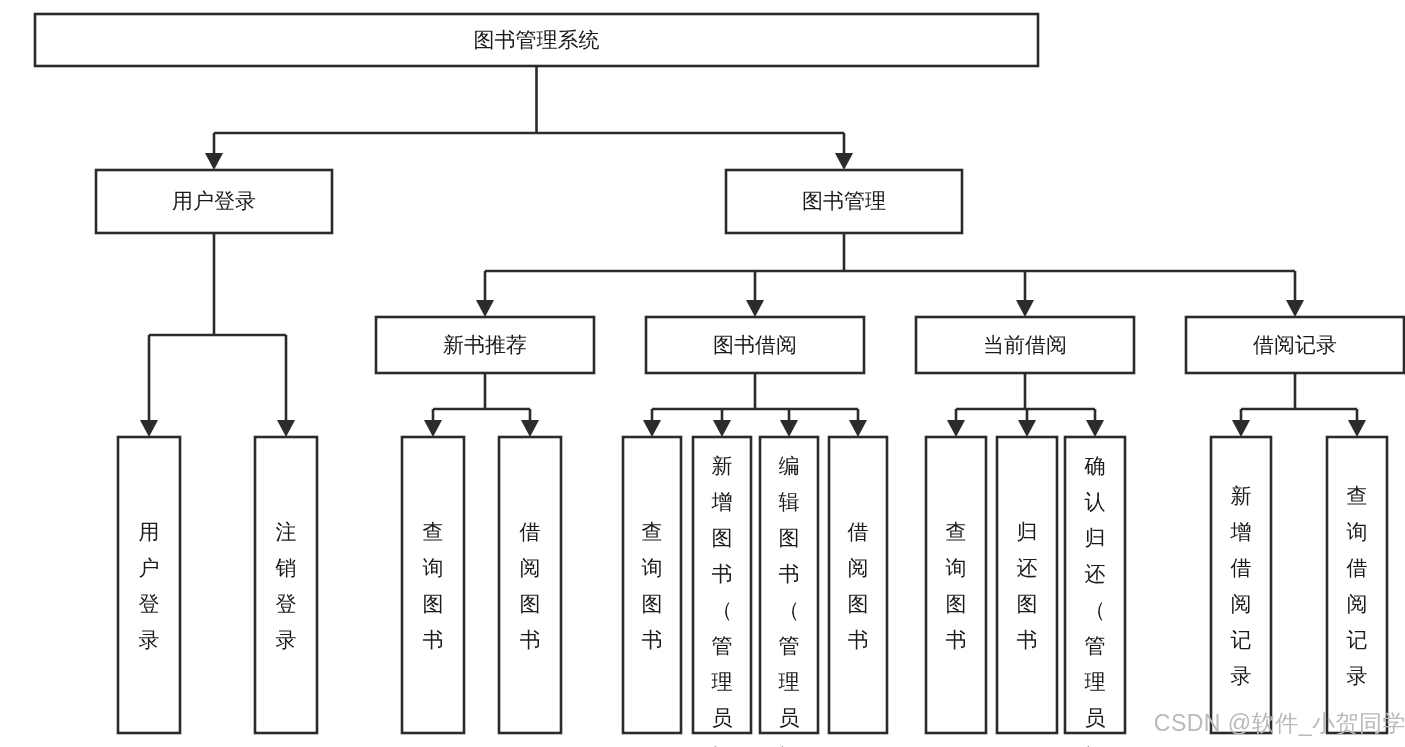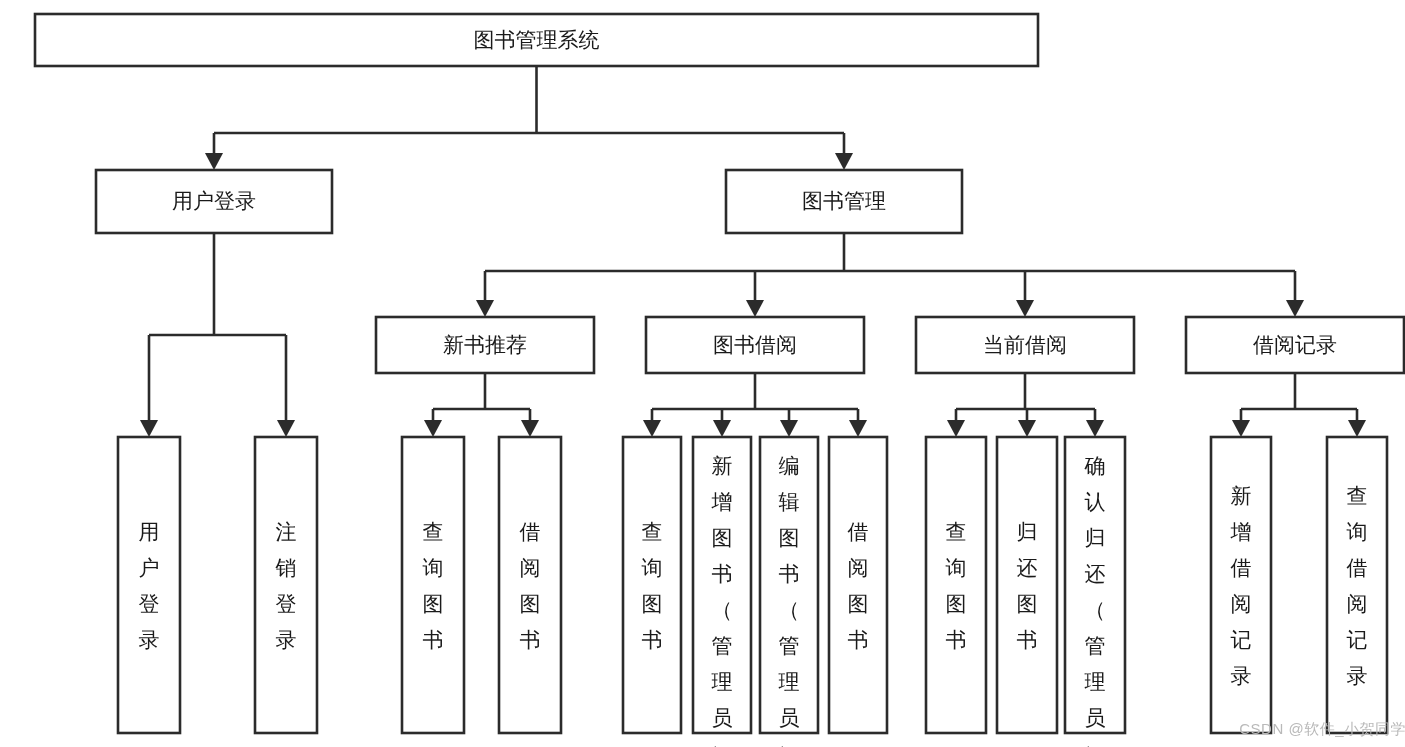--- a/index.html
+++ b/index.html
@@ -53,21 +53,21 @@
     font-family: "Liberation Sans", "DejaVu Sans", sans-serif;
     font-size: 21px;
     fill: #1a1a1a;
     text-anchor: middle;
   }
   .watermark {
     position: absolute;
     right: 14px;
     bottom: 8px;
     font-family: "Liberation Sans", "DejaVu Sans", sans-serif;
-    font-size: 15px;
+    font-size: 23px;
     color: #b9b9b9;
     white-space: nowrap;
     letter-spacing: 0.5px;
     user-select: none;
   }
 </style>
 </head>
 <body>
 
 <div id="diagram-root">

